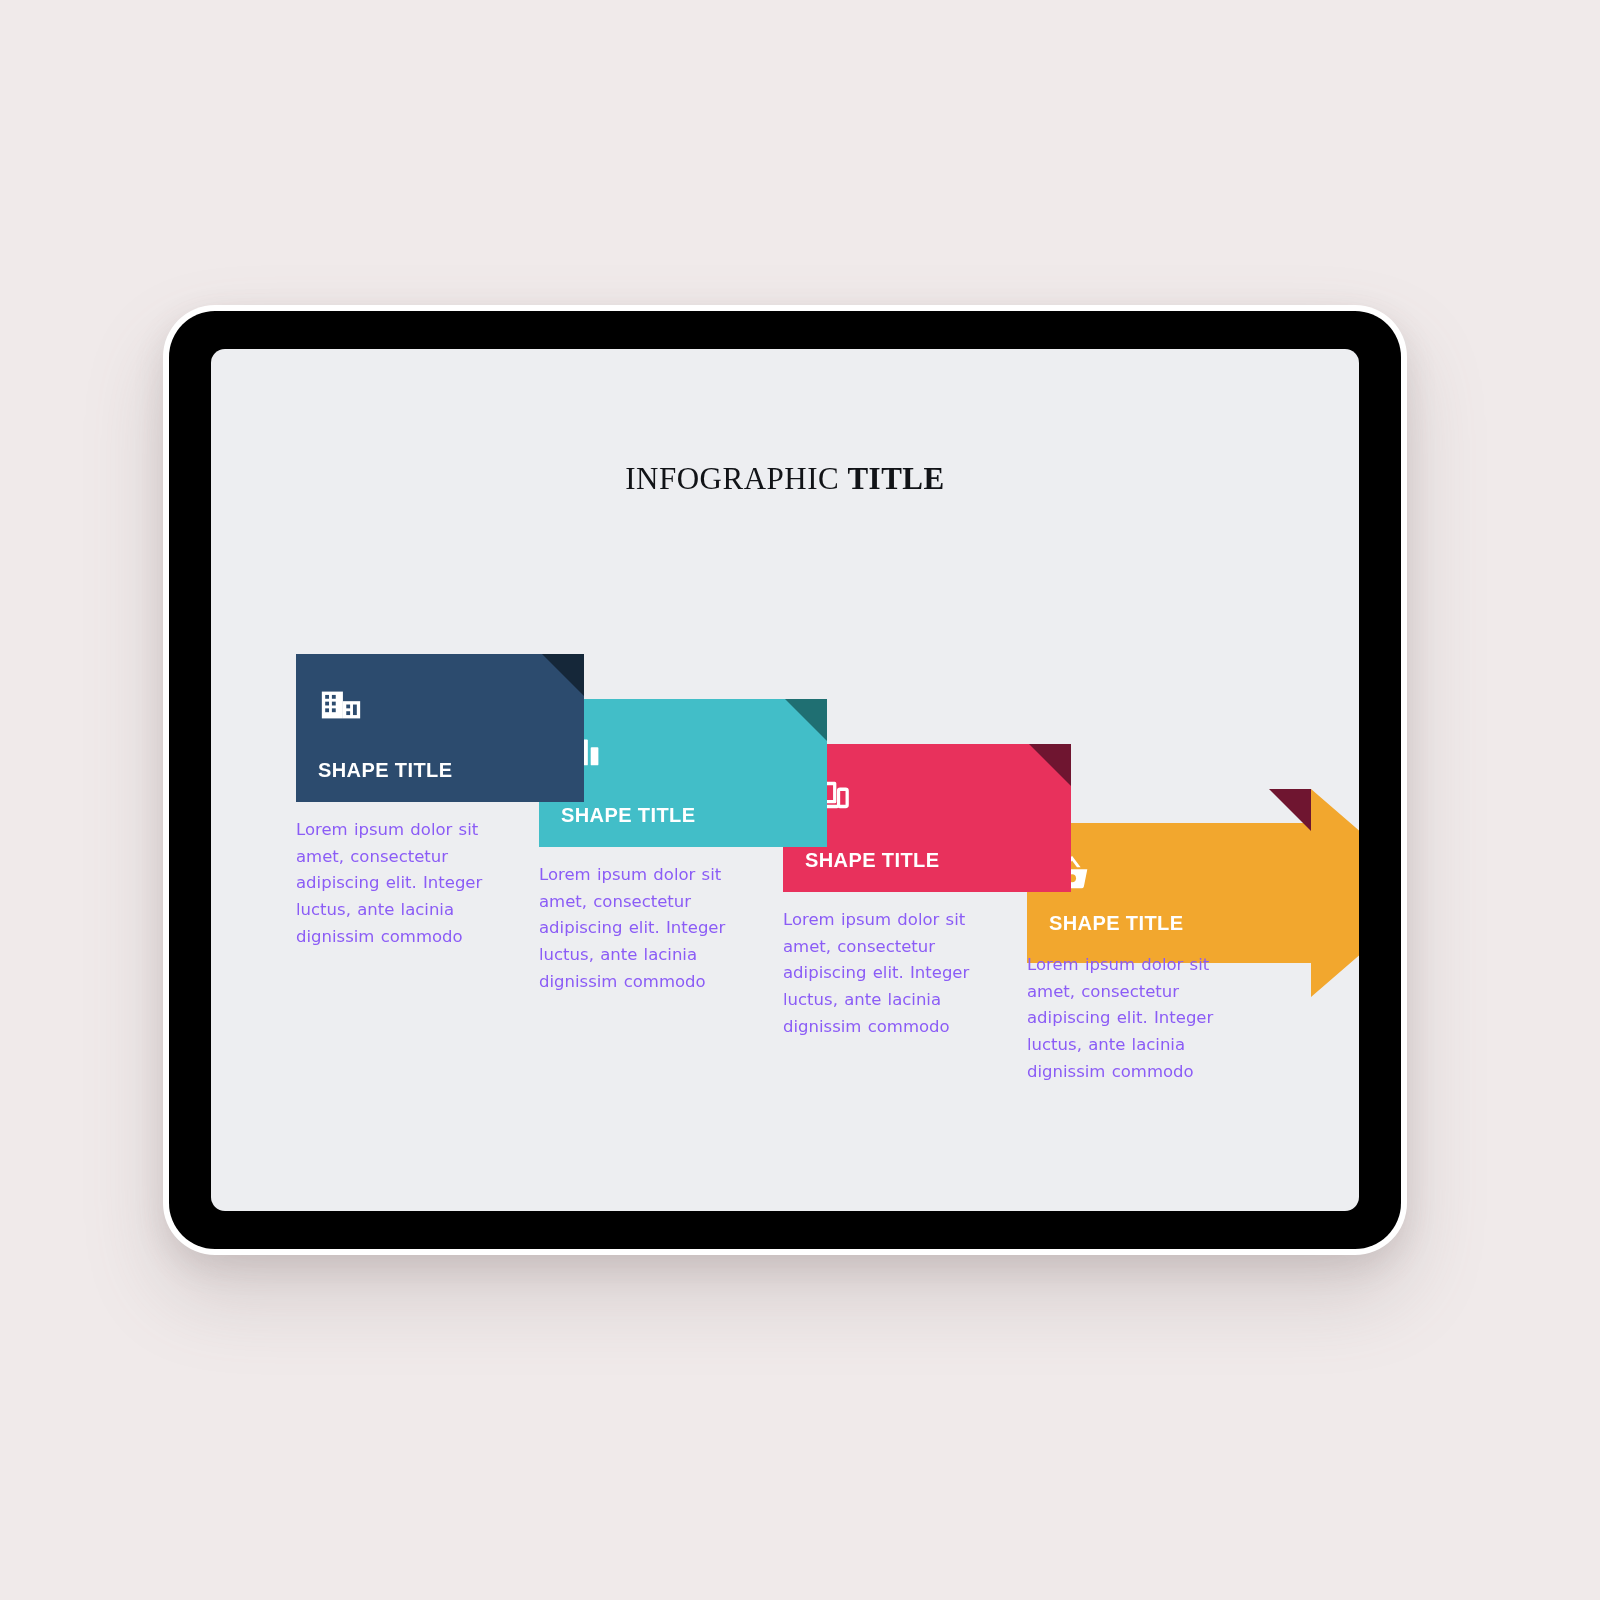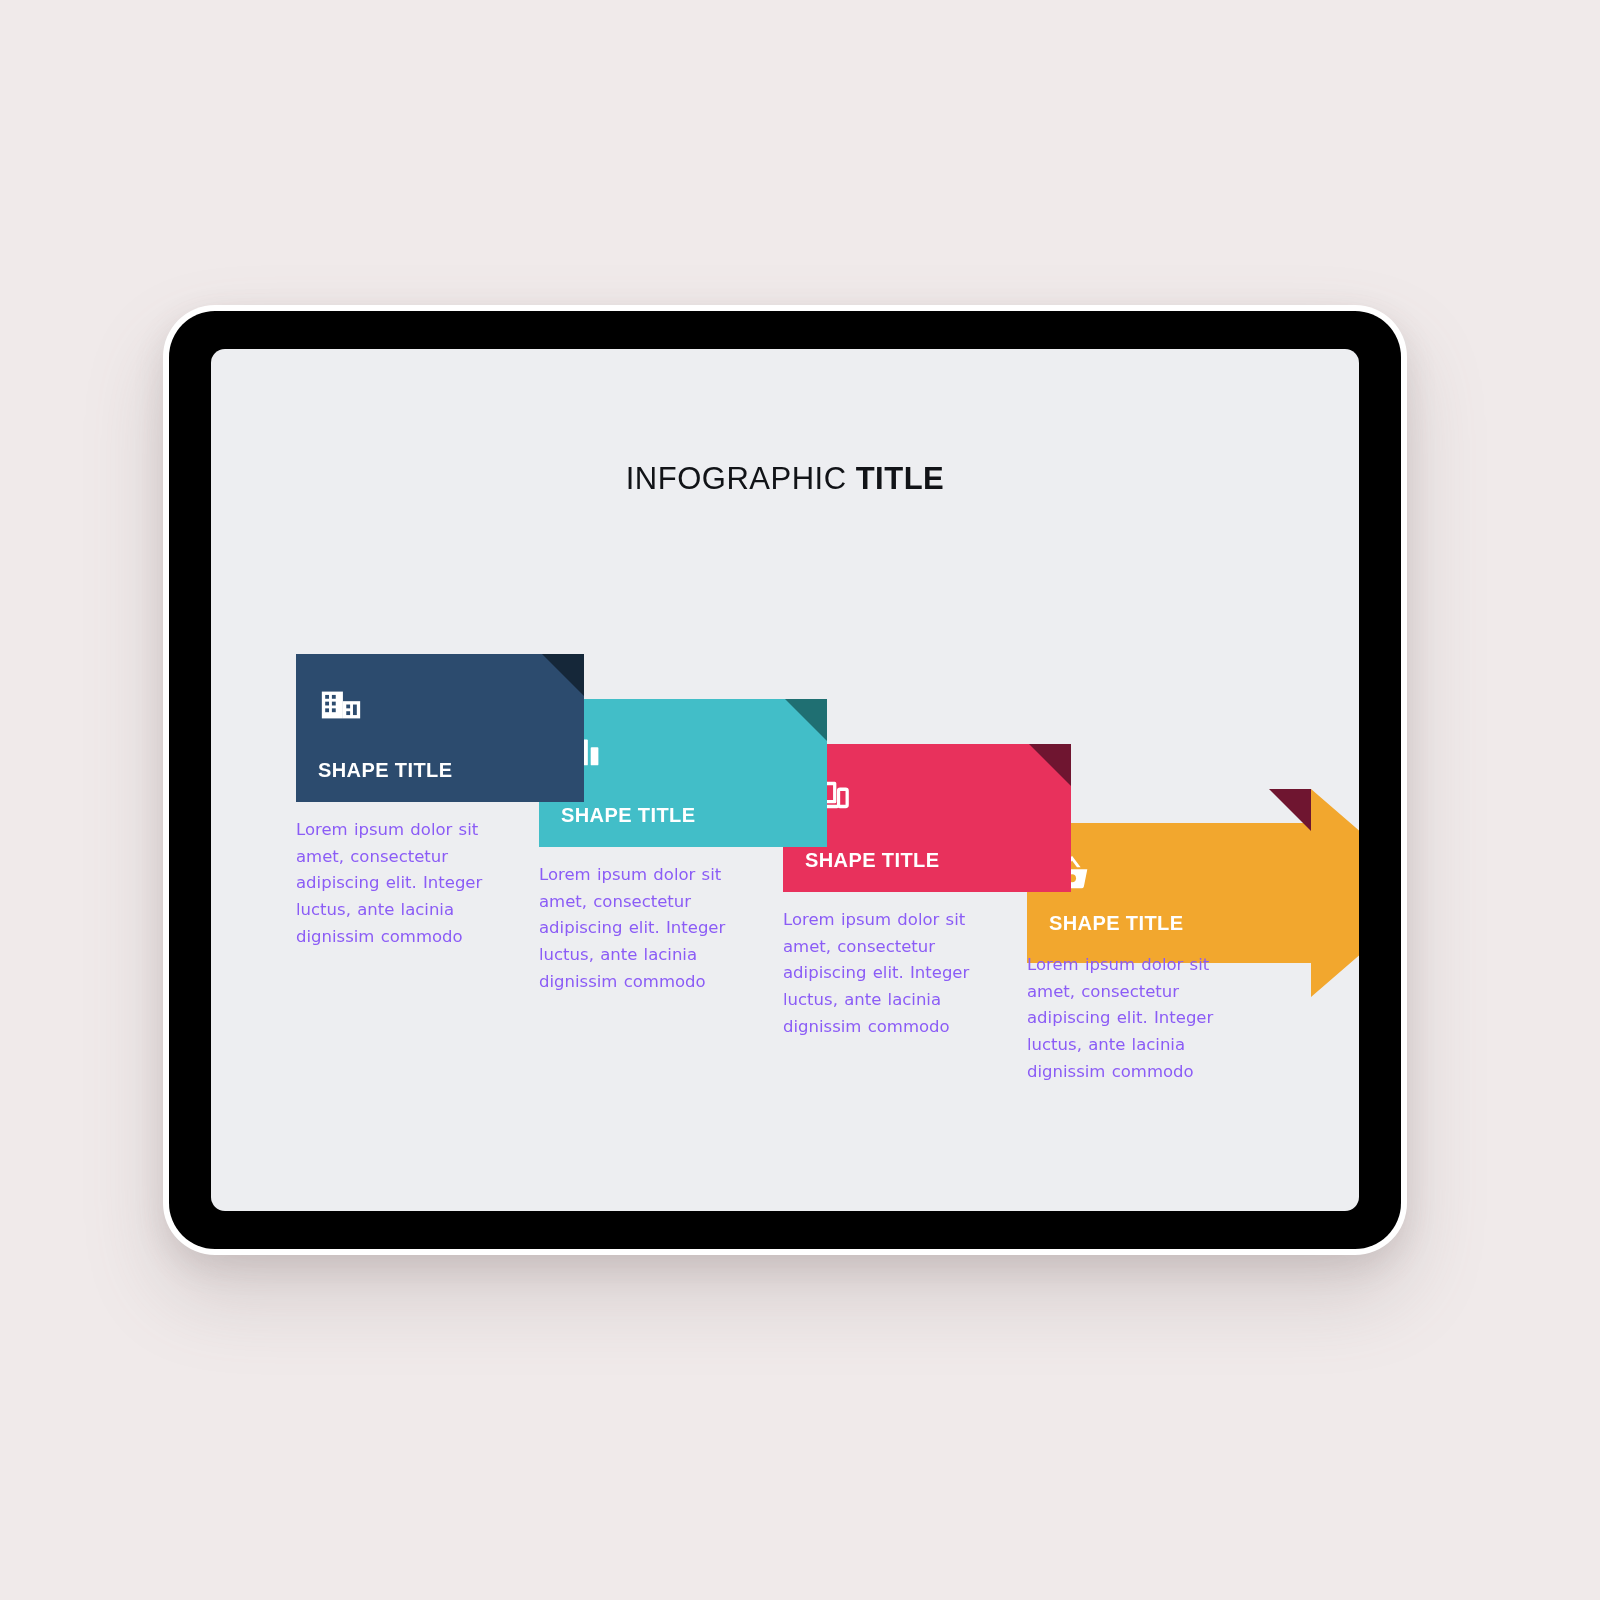--- a/index.html
+++ b/index.html
@@ -66,20 +66,21 @@
     position: absolute;
     top: 112px;
     left: 0;
     width: 100%;
     text-align: center;
     font-size: 31px;
     letter-spacing: 0.5px;
     color: #111317;
     font-weight: 400;
     white-space: nowrap;
+    font-family: Liberation Serif, serif;
   }
   .slide-title .bold { font-weight: 700; }
 
   
   .infographic {
     position: absolute;
     left: 0;
     top: 0;
     width: 100%;
     height: 100%;

